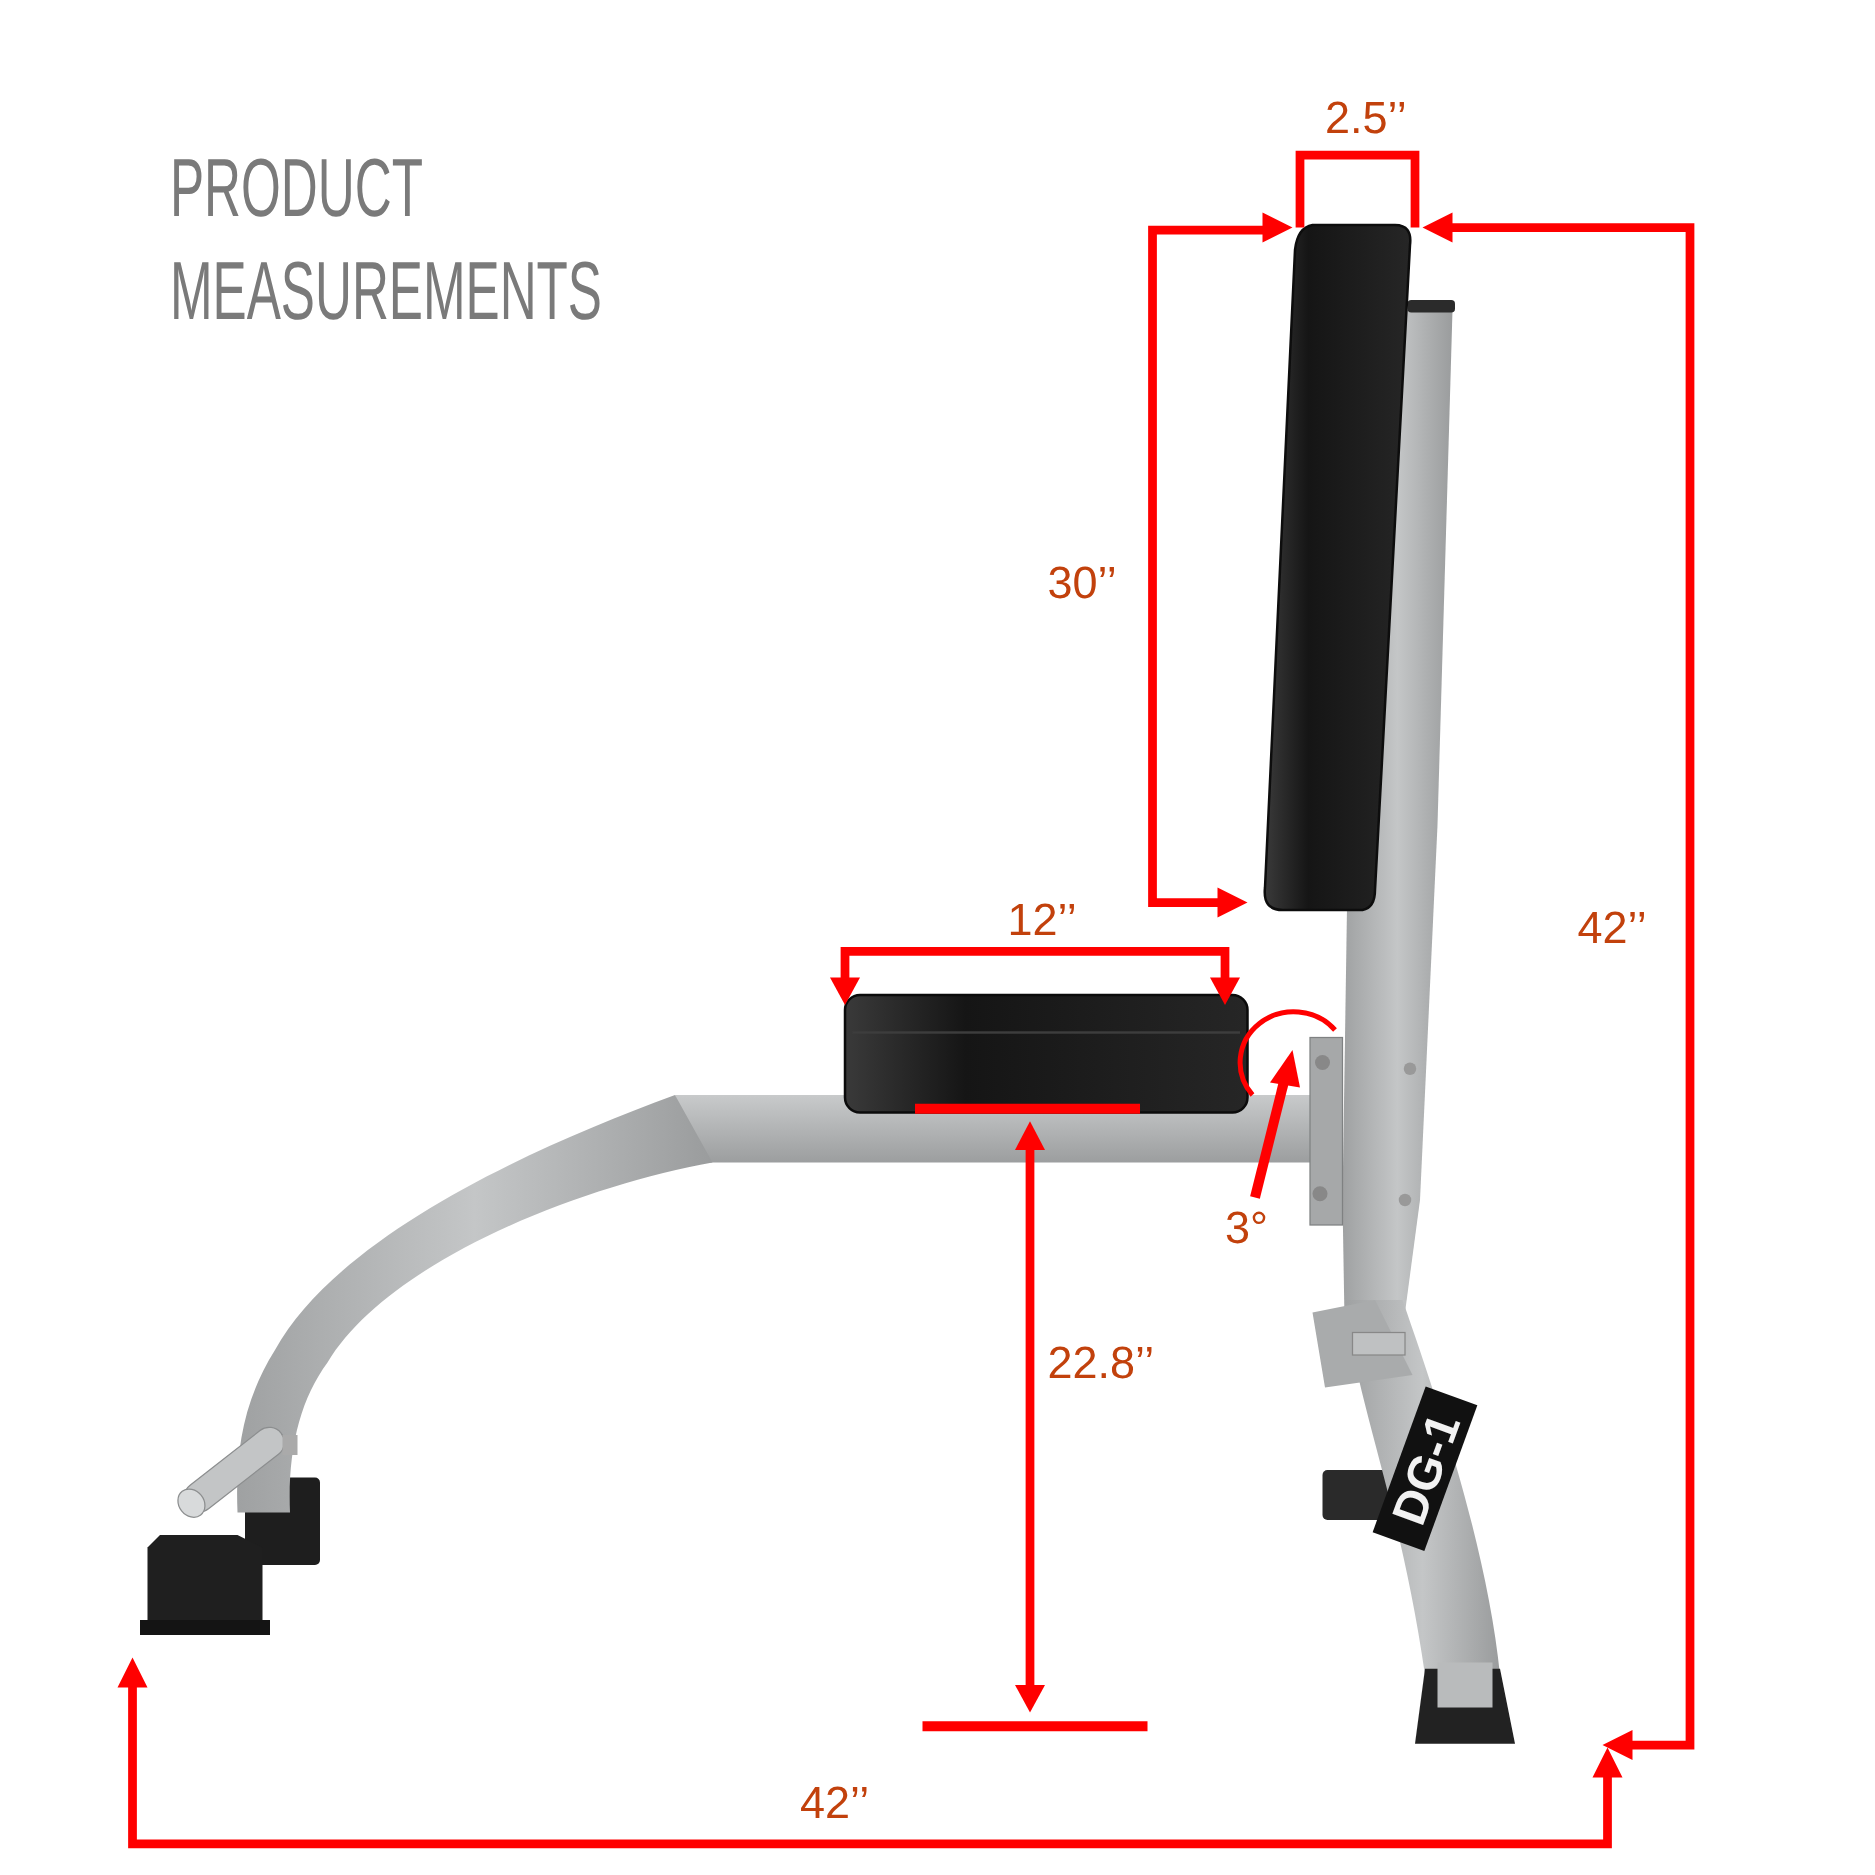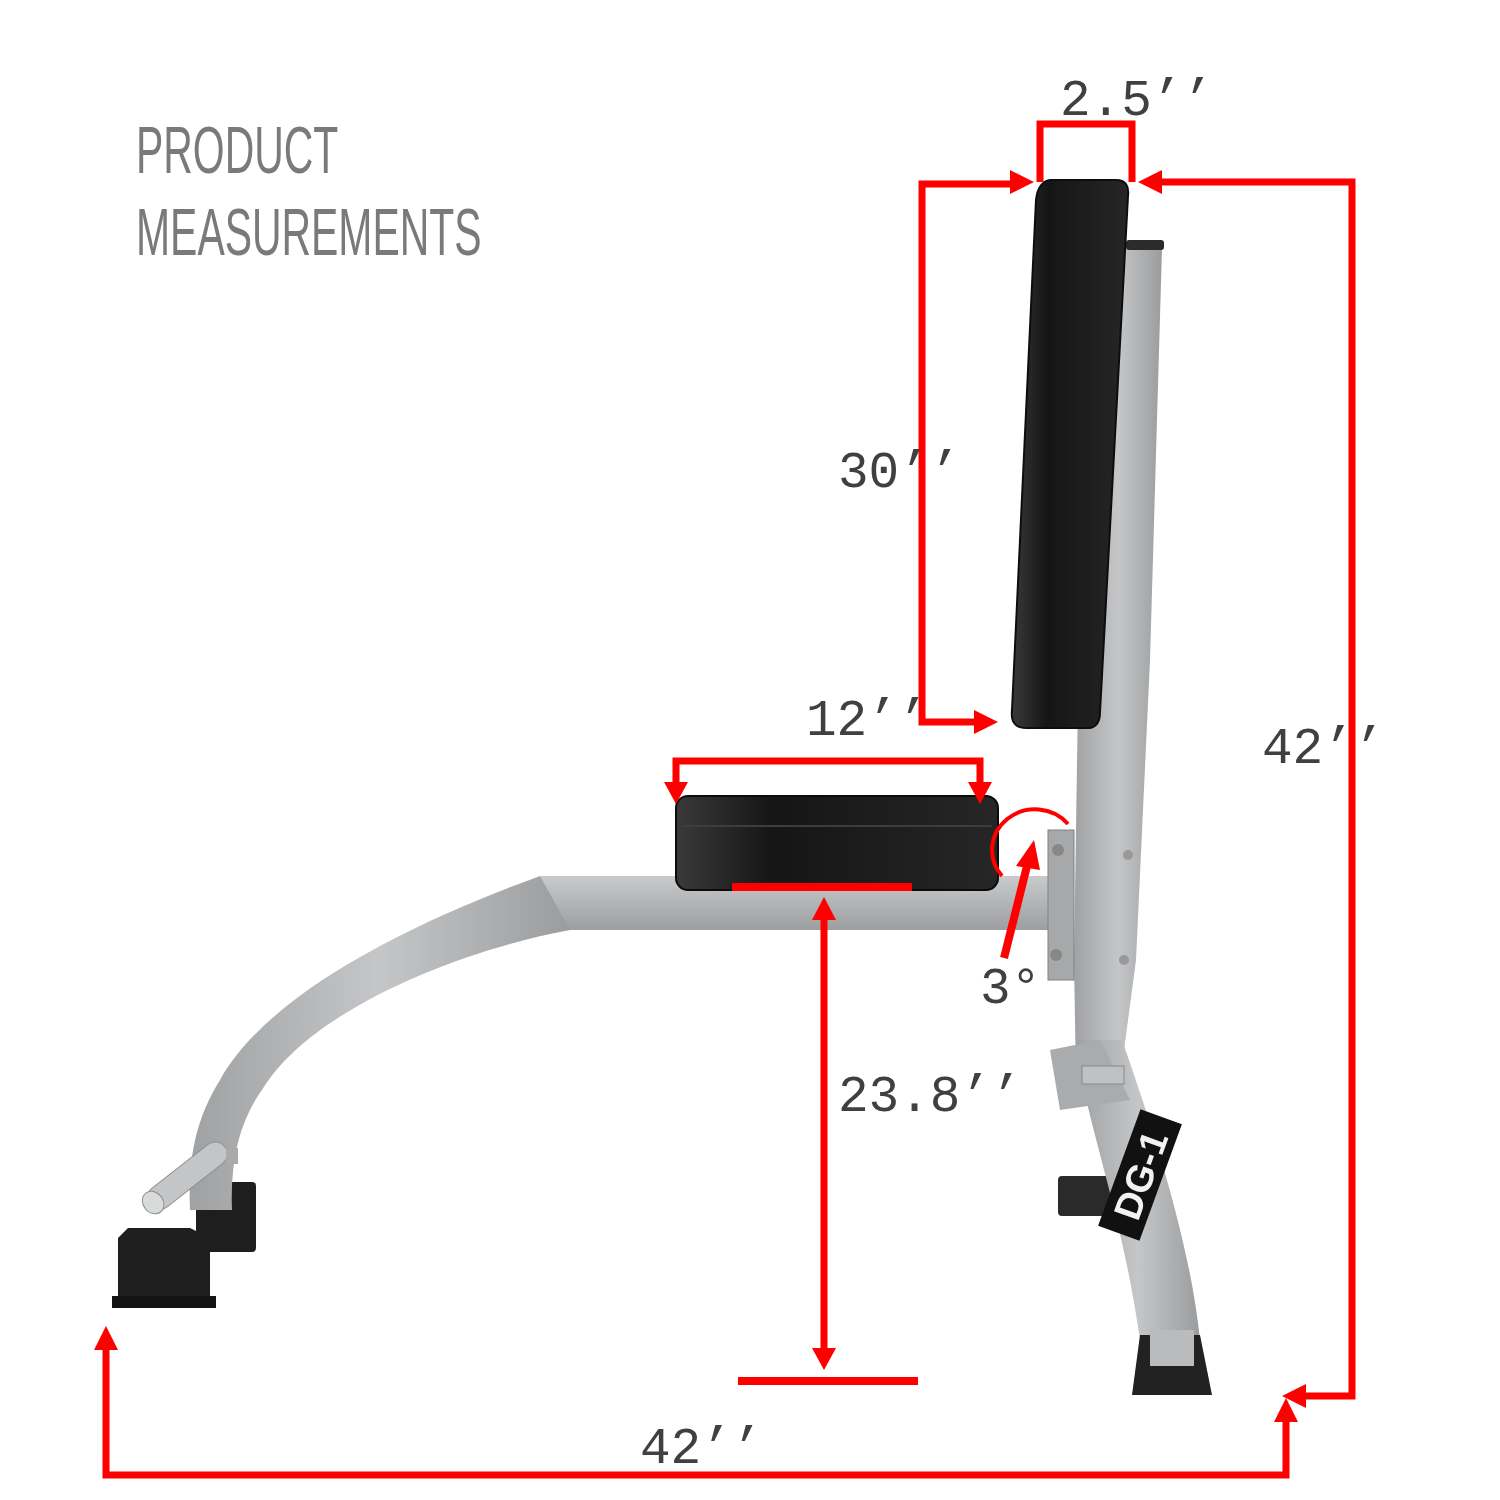--- a/index.html
+++ b/index.html
@@ -1,20 +1,20 @@
 <!DOCTYPE html>
 <html><head>
 <meta charset="utf-8">
 <style>
   html, body { margin:0; padding:0; background:#ffffff; }
   body { width:1500px; height:1500px; position:relative; overflow:hidden; font-family:"Liberation Sans", sans-serif; }
   .title { position:absolute; left:136px; color:#7a7a7a; font-family:"Liberation Sans", sans-serif; font-weight:normal; letter-spacing:0px; transform-origin:left top; }
   .title-1 { top:112px; font-size:66px; transform:scaleX(0.62); }
   .title-2 { top:194px; font-size:66px; transform:scaleX(0.62); }
-  .dim { position:absolute; color:#404040; font-family:Liberation Mono, monospace; font-size:51px; line-height:1; }
+  .dim { position:absolute; color:#c2410c; font-family:Liberation Sans, sans-serif; font-size:36px; line-height:1; }
   svg.canvas { position:absolute; left:0; top:0; }
 </style>
 </head>
 <body>
 
 <div class="title title-1">PRODUCT</div>
 <div class="title title-2">MEASUREMENTS</div>
 
 <svg class="canvas" width="1500" height="1500" viewBox="0 0 1500 1500">
   <defs>
@@ -109,17 +109,17 @@
     <polygon points="824,1370 812,1348 836,1348"></polygon>
     <polygon points="1282,1396 1306,1384 1306,1408"></polygon>
     <polygon points="106,1326 94,1350 118,1350"></polygon>
     <polygon points="1286,1398 1274,1422 1298,1422"></polygon>
     <polygon points="1034,840 1016,866 1040,870"></polygon>
   </g>
 </svg>
 
 <div class="dim" style="left:1060px; top:76px;">2.5’’</div>
 <div class="dim" style="left:838px; top:448px;">30’’</div>
-<div class="dim" style="left:806px; top:696px;">12’’</div>
-<div class="dim" style="left:838px; top:1072px;">23.8’’</div>
+<div class="dim" style="left:806px; top:718px;">12’’</div>
+<div class="dim" style="left:838px; top:1072px;">22.8’’</div>
 <div class="dim" style="left:980px; top:964px;">3°</div>
 <div class="dim" style="left:1262px; top:724px;">42’’</div>
 <div class="dim" style="left:640px; top:1424px;">42’’</div>
 
 </body></html>

